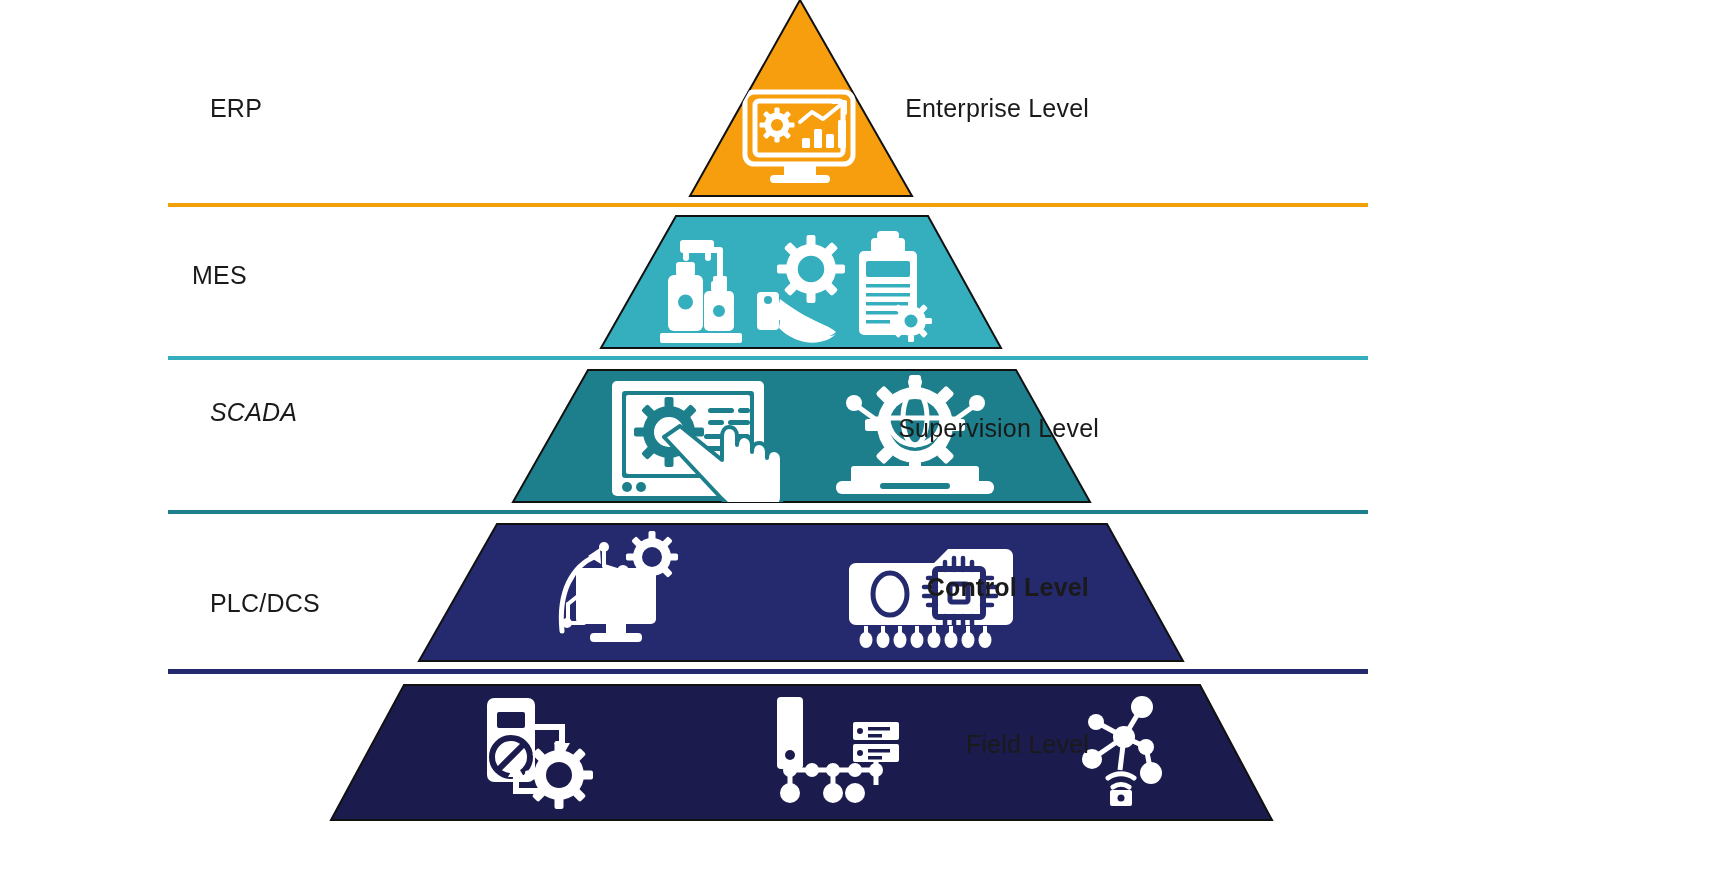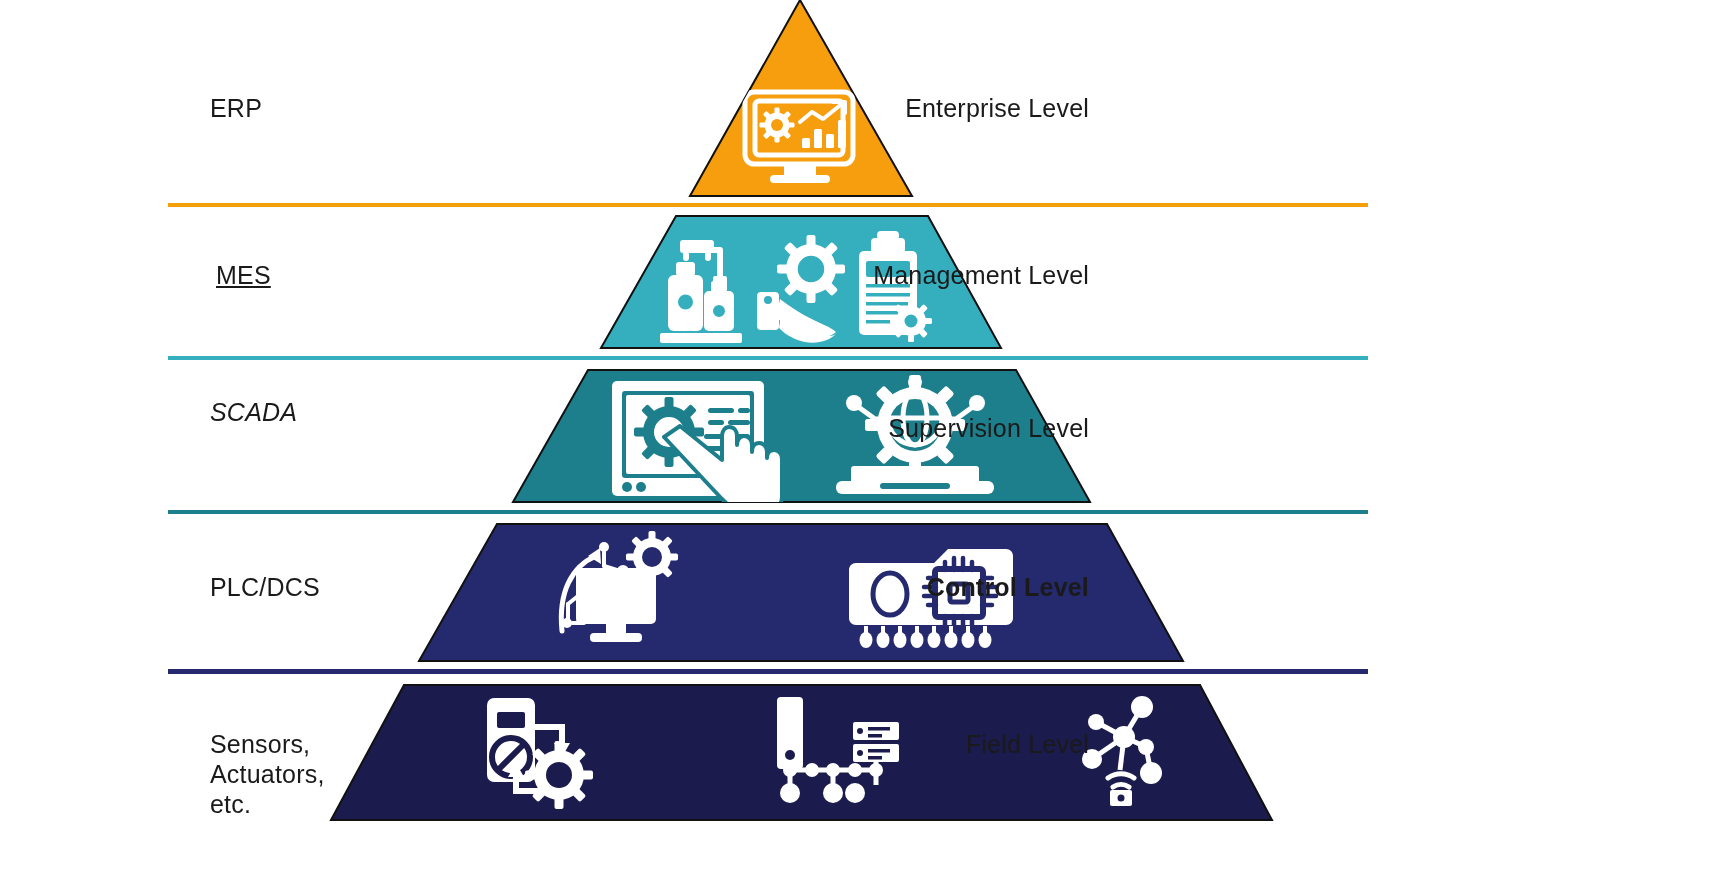--- a/index.html
+++ b/index.html
@@ -18,28 +18,28 @@
     font-size:25px;
     font-weight:400;
     letter-spacing:.2px;
     white-space:pre;
     line-height:30px;
   }
   .lbl-left{text-align:left;}
   .lbl-right{text-align:right;}
   
   #lbl-erp   {left:210px; top:93px;}
-  #lbl-mes   {left:216px; top:260px;text-decoration:underline;}
+  #lbl-mes   {left:192px; top:260px;}
   #lbl-scada {left:210px; top:397px;font-style:italic;}
-  #lbl-plc   {left:210px; top:572px;}
+  #lbl-plc   {left:210px; top:588px;}
   #lbl-field {left:210px; top:729px;}
   
   #lbl-ent   {right:353px; top:93px;margin-left:24px;}
   #lbl-man   {right:353px; top:260px;}
-  #lbl-sup   {right:353px; top:413px;}
+  #lbl-sup   {right:343px; top:413px;}
   #lbl-ctl   {right:353px; top:572px;font-weight:bold;}
   #lbl-fld   {right:353px; top:729px;text-align:right;}
 </style>
 </head>
 <body>
 
 <div id="stage">
 
   <svg class="layer-svg" viewBox="0 0 1715 891">
     <defs>
@@ -437,23 +437,19 @@
         <rect x="1110" y="790" width="22" height="16" rx="2"></rect>
         <circle cx="1121" cy="798" r="3.5" fill="#1B1B4D"></circle>
       </g>
     </g>
   </svg>
 
   <div class="lbl lbl-left" id="lbl-erp">ERP</div>
   <div class="lbl lbl-left" id="lbl-mes">MES</div>
   <div class="lbl lbl-left" id="lbl-scada">SCADA</div>
   <div class="lbl lbl-left" id="lbl-plc">PLC/DCS</div>
-  <div class="lbl lbl-left" id="lbl-field">Sensors,
-Actuators,
-etc.</div>
 
   <div class="lbl lbl-right" id="lbl-ent">Enterprise Level</div>
-  <div class="lbl lbl-right" id="lbl-man">Management Level</div>
   <div class="lbl lbl-right" id="lbl-sup">Supervision Level</div>
   <div class="lbl lbl-right" id="lbl-ctl">Control Level</div>
   <div class="lbl lbl-right" id="lbl-fld">Field Level</div>
 
 </div>
 
 </body></html>

